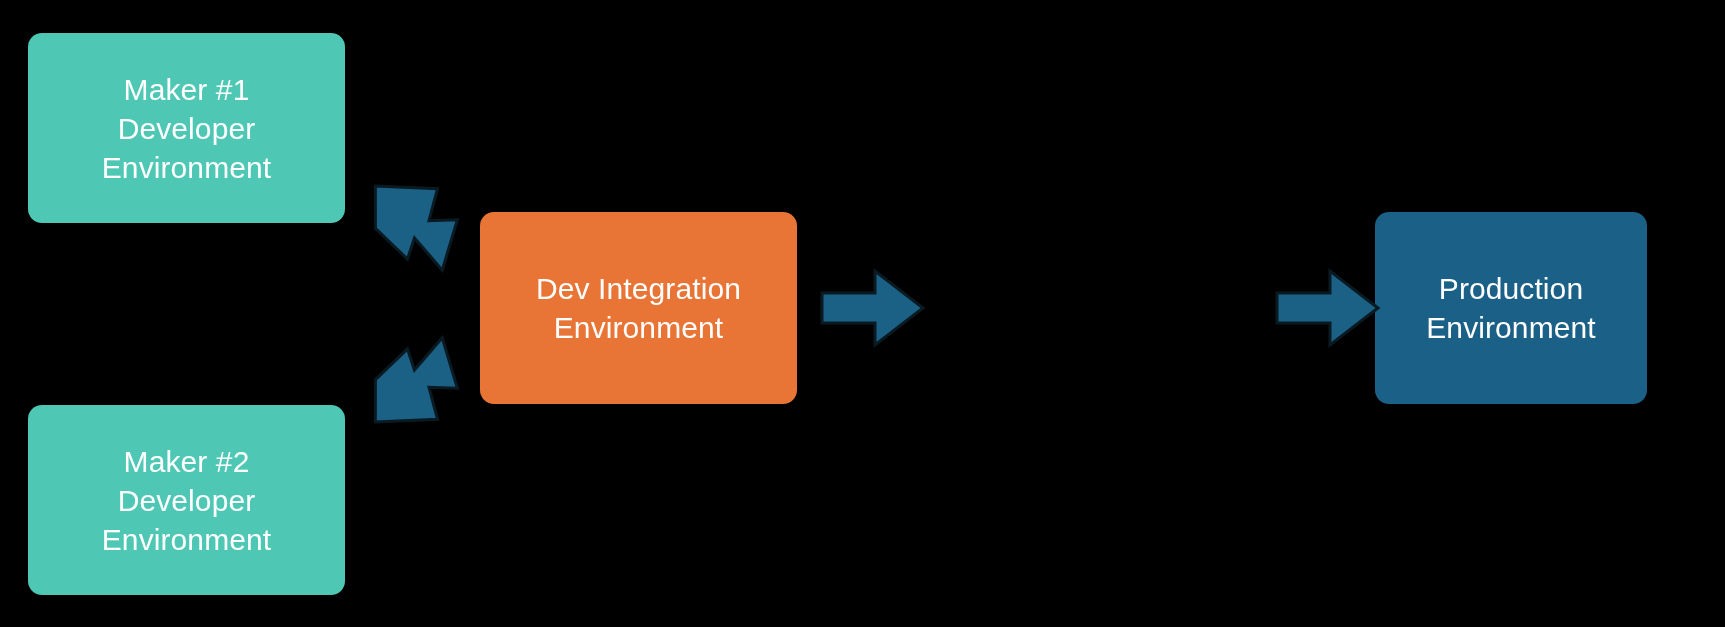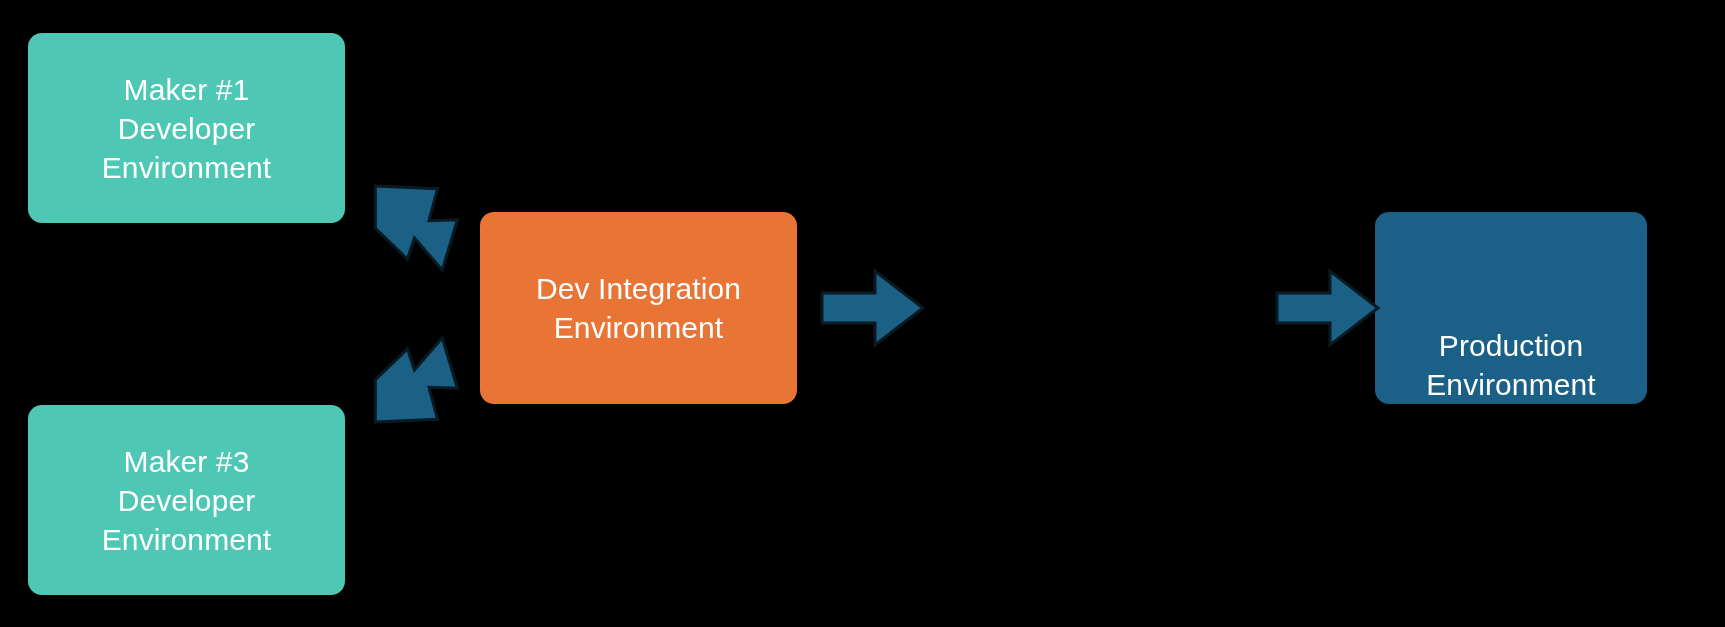--- a/index.html
+++ b/index.html
@@ -60,21 +60,20 @@
   }
   #node-test {
     left: 935px; top: 212px; width: 317px; height: 192px;
     background: #e87436;
     font-size: 30px;
   }
   #node-prod {
     left: 1375px; top: 212px; width: 272px; height: 192px;
     background: #1a6087;
     font-size: 30px;
-    align-items: flex-end;
   }
 
   
   .arrow-svg {
     position: absolute;
     overflow: visible;
   }
   #arrow-maker1-to-devint { left: 370px; top: 188px;  width: 120px; height: 80px; }
   #arrow-maker2-to-devint { left: 370px; top: 340px;  width: 120px; height: 80px; }
   #arrow-devint-to-test   { left: 820px; top: 268px;  width: 105px; height: 80px; }
@@ -85,21 +84,21 @@
 
 <div id="diagram-canvas">
 
   <div class="node-box" id="node-maker1">
     <span class="node-label">Maker #1
 Developer
 Environment</span>
   </div>
 
   <div class="node-box" id="node-maker2">
-    <span class="node-label">Maker #3
+    <span class="node-label">Maker #2
 Developer
 Environment</span>
   </div>
 
   <div class="node-box" id="node-devint">
     <span class="node-label">Dev Integration
 Environment</span>
   </div>
 
 

